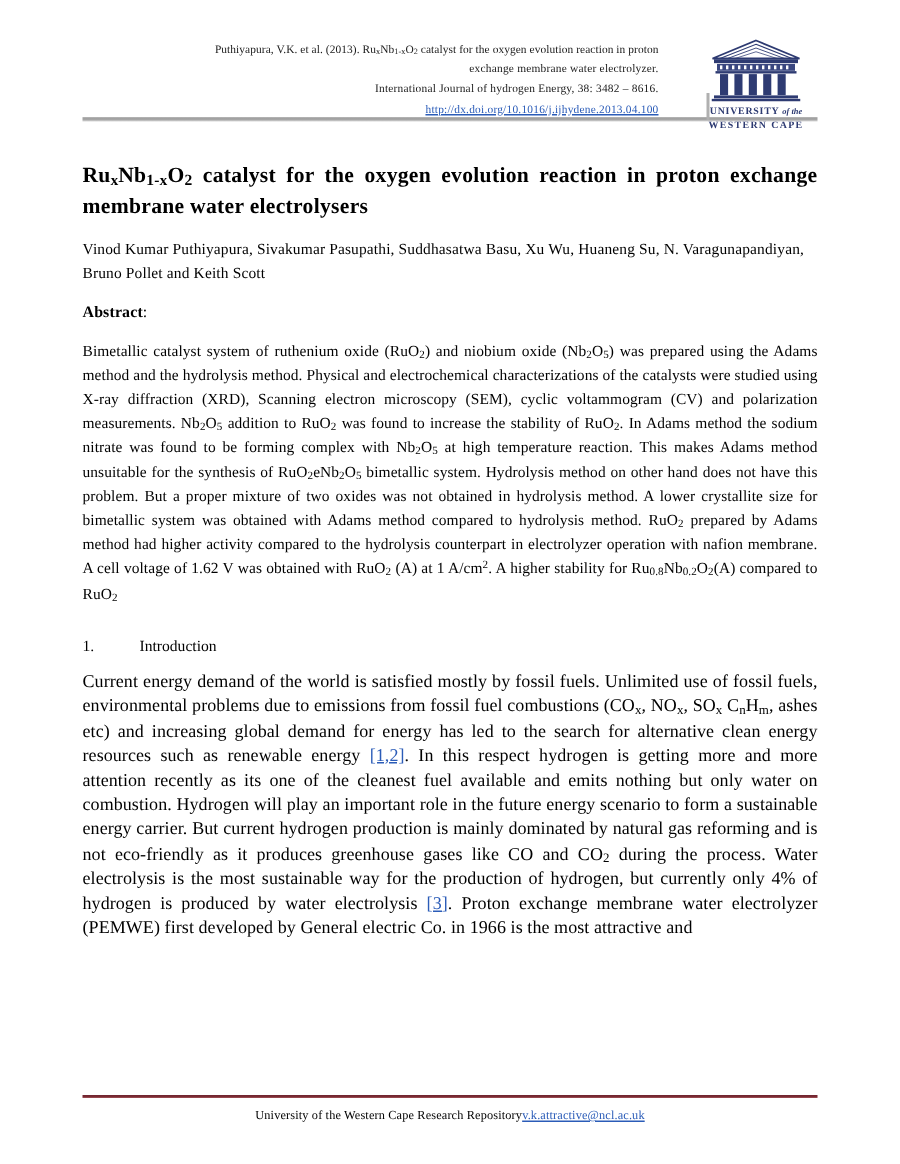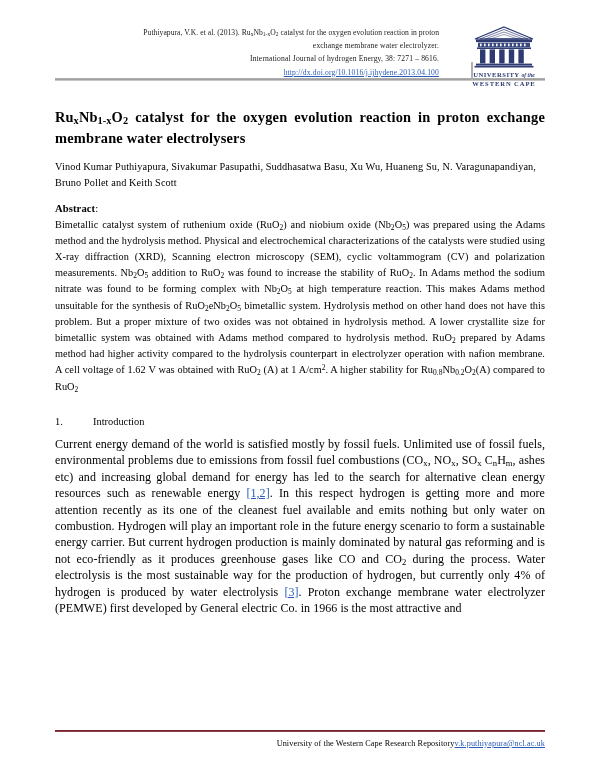--- a/index.html
+++ b/index.html
@@ -118,21 +118,21 @@
     font-size: 10.6px;
     font-weight: bold;
     margin-top: 12px;
     letter-spacing: 0.1px;
   }
   .abstract-head .colon { font-weight: normal; }
   .abstract-body {
     font-size: 10.3px;
     line-height: 16.2px;
     text-align: justify;
-    margin-top: 3px;
+    margin-top: 13px;
     letter-spacing: 0.05px;
   }
 
   
   .section-head {
     margin-top: 19px;
     font-size: 10.4px;
     line-height: 16px;
     display: flex;
   }
@@ -160,21 +160,21 @@
     left: 55px;
     right: 55px;
     bottom: 28px;
   }
   .footer-rule {
     height: 2.5px;
     background: linear-gradient(to bottom, #6e2430 0%, #7b2b33 60%, #a55a60 100%);
   }
   .footer-row {
     display: flex;
-    justify-content: flex-end;
+    justify-content: center;
     align-items: baseline;
     margin-top: 7px;
     font-size: 8.2px;
     letter-spacing: 0.1px;
   }
   .footer-email {
     color: #2b5cb8;
     text-decoration: underline;
   }
 
@@ -184,21 +184,21 @@
 </head>
 <body>
 
 <div class="page">
 
   <div class="header">
 
     <div class="header-cite">
       <div class="line l1"><span>Puthiyapura, V.K. et al. (2013). Ru</span><sub>x</sub><span>Nb</span><sub>1-x</sub><span>O<sub>2</sub> catalyst for the oxygen evolution reaction in proton</span></div>
       <div class="line">exchange membrane water electrolyzer.</div>
-      <div class="line">International Journal of hydrogen Energy, 38: 7271 – 8616.</div>
+      <div class="line">International Journal of hydrogen Energy, 38: 3482 – 8616.</div>
       <div class="line"><a class="doi-link" href="#">http://dx.doi.org/10.1016/j.ijhydene.2013.04.100</a></div>
     </div>
 
     <div class="logo-box">
       <svg class="logo-svg" width="62" height="44" viewBox="0 0 62 44">
 
         <polygon points="31,1 60,13 2,13" fill="none" stroke="#2e3b72" stroke-width="1.2"></polygon>
         <polygon points="31,3.5 55,13 7,13" fill="none" stroke="#2e3b72" stroke-width="0.7"></polygon>
         <polygon points="31,6 50,13 12,13" fill="none" stroke="#2e3b72" stroke-width="0.6"></polygon>
         <polygon points="31,8.5 45,13 17,13" fill="none" stroke="#2e3b72" stroke-width="0.5"></polygon>
@@ -252,17 +252,17 @@
   <div class="section-head">
     <span class="section-num">1.</span>
     <span class="section-title">Introduction</span>
   </div>
   <div class="body-text"><span>Current energy demand of the world is satisfied mostly by fossil fuels. Unlimited use of fossil fuels, environmental problems due to emissions from fossil fuel combustions (CO<sub>x</sub>, NO<sub>x</sub>, SO<sub>x</sub> C<sub>n</sub>H<sub>m</sub>, ashes etc) and increasing global demand for energy has led to the search for alternative clean energy resources such as renewable energy </span><a class="ref" href="#">[1,2]</a><span>. In this respect hydrogen is getting more and more attention recently as its one of the cleanest fuel available and emits nothing but only water on combustion. Hydrogen will play an important role in the future energy scenario to form a sustainable energy carrier. But current hydrogen production is mainly dominated by natural gas reforming and is not eco-friendly as it produces greenhouse gases like CO and CO<sub>2</sub> during the process. Water electrolysis is the most sustainable way for the production of hydrogen, but currently only 4% of hydrogen is produced by water electrolysis </span><a class="ref" href="#">[3]</a><span>. Proton exchange membrane water electrolyzer (PEMWE) first developed by General electric Co. in 1966 is the most attractive and</span></div>
 
   <div class="footer">
     <div class="footer-rule"></div>
     <div class="footer-row">
       <span>University of the Western Cape Research Repository</span>
-      <a class="footer-email" href="#">v.k.puthiyapura@ncl.ac.uk</a>
+      <a class="footer-email" href="#">v.k.attractive@ncl.ac.uk</a>
     </div>
   </div>
 
 </div>
 
 </body></html>

